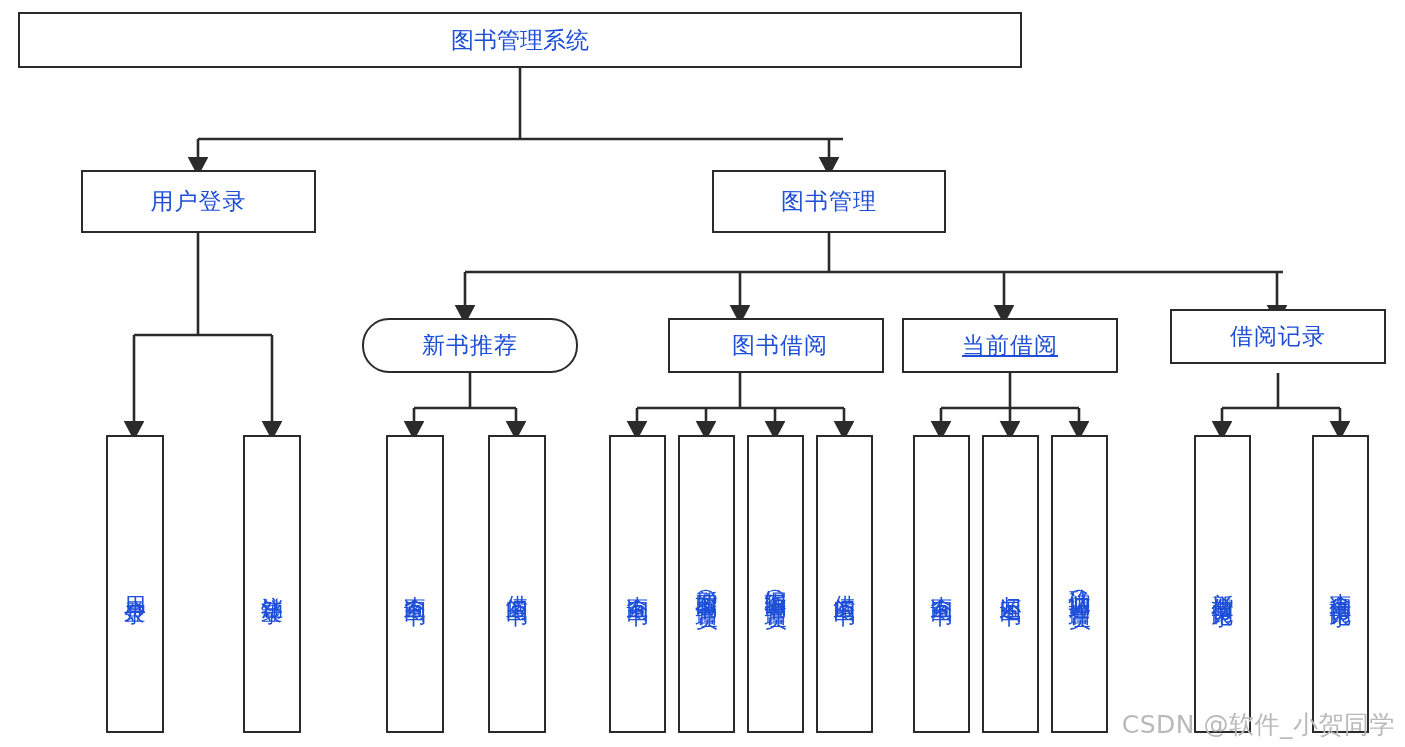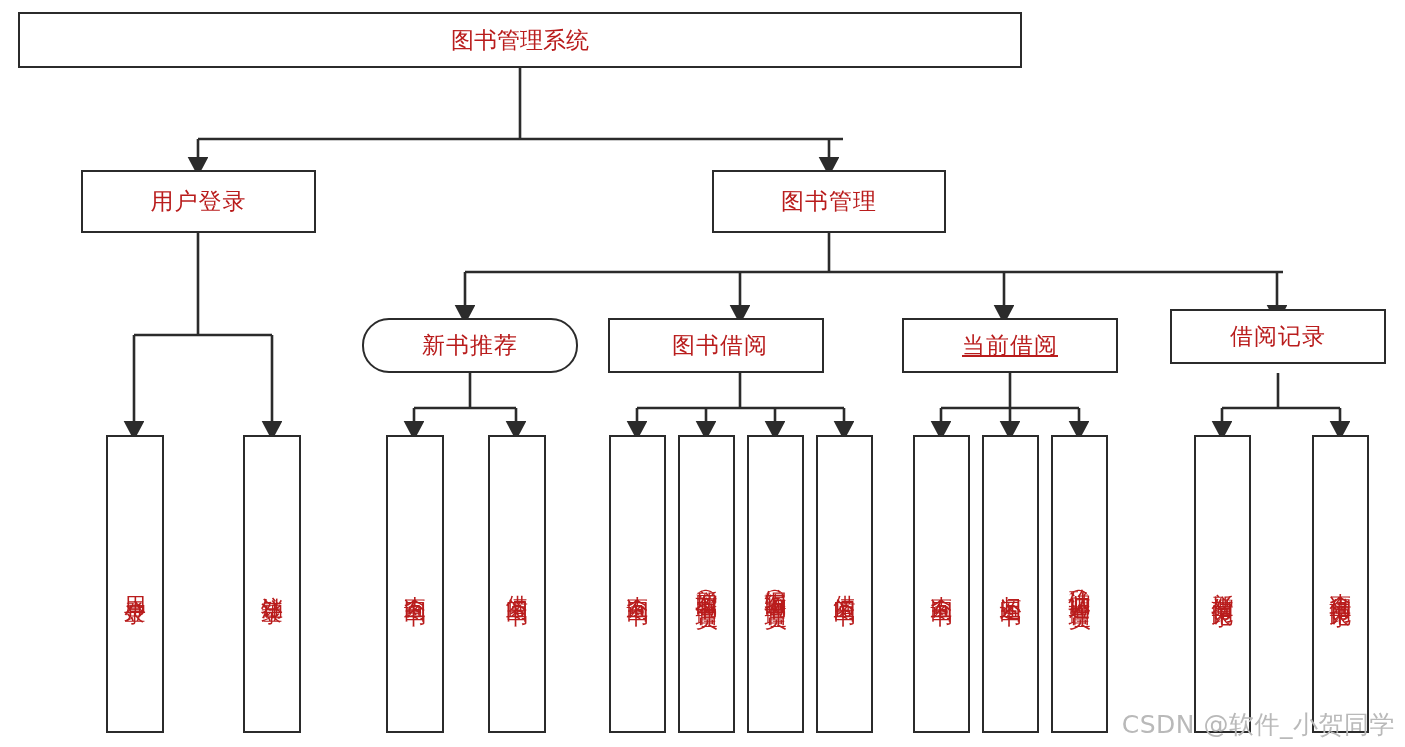--- a/index.html
+++ b/index.html
@@ -22,21 +22,21 @@
     left: 0;
     top: 0;
     width: 1405px;
     height: 747px;
   }
   .node {
     position: absolute;
     box-sizing: border-box;
     border: 2.5px solid #2b2b2b;
     background: #ffffff;
-    color: #b91c1c;
+    color: #1d4ed8;
     display: flex;
     align-items: center;
     justify-content: center;
     text-align: center;
     z-index: 2;
   }
   .node-h {
     font-size: 23px;
     letter-spacing: 1px;
     line-height: 1.1;
@@ -133,21 +133,21 @@
   <div class="node node-h" style="left:81px; top:170px; width:235px; height:63px;">
     <span>用户登录</span>
   </div>
   <div class="node node-h" style="left:712px; top:170px; width:234px; height:63px;text-align:right;">
     <span>图书管理</span>
   </div>
 
   <div class="node node-h" style="left:362px; top:318px; width:216px; height:55px;border-radius:27px;">
     <span>新书推荐</span>
   </div>
-  <div class="node node-h" style="left:608px; top:318px; width:216px; height:55px;padding-left:8px;">
+  <div class="node node-h" style="left:668px; top:318px; width:216px; height:55px;padding-left:8px;">
     <span>图书借阅</span>
   </div>
   <div class="node node-h" style="left:902px; top:318px; width:216px; height:55px;text-decoration:underline;">
     <span>当前借阅</span>
   </div>
   <div class="node node-h" style="left:1170px; top:309px; width:216px; height:55px;">
     <span>借阅记录</span>
   </div>
 
   <div class="node node-v" style="left:106px; top:435px; width:58px; height:298px;">

